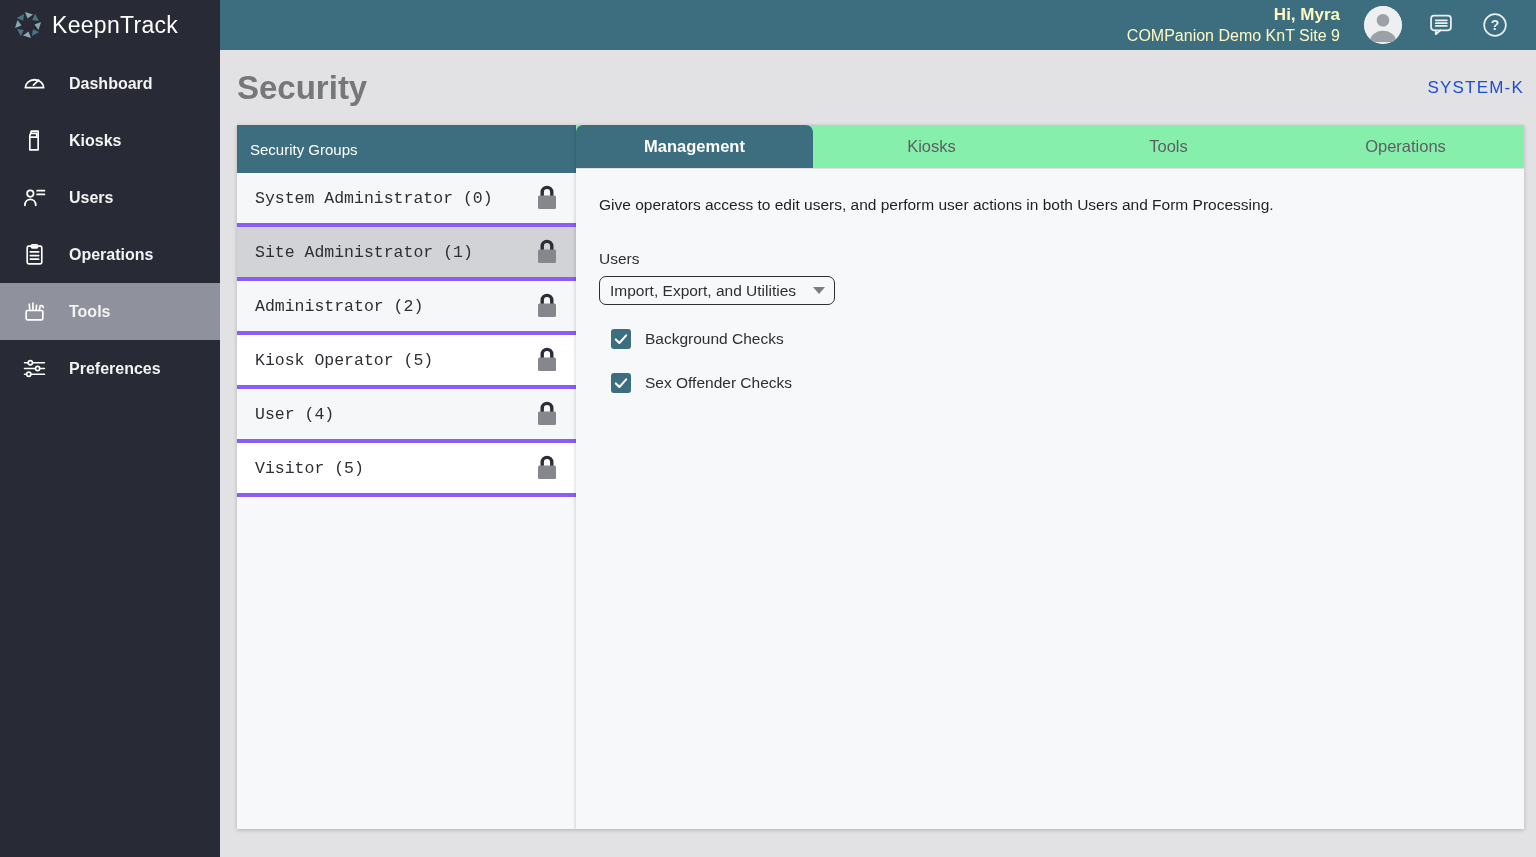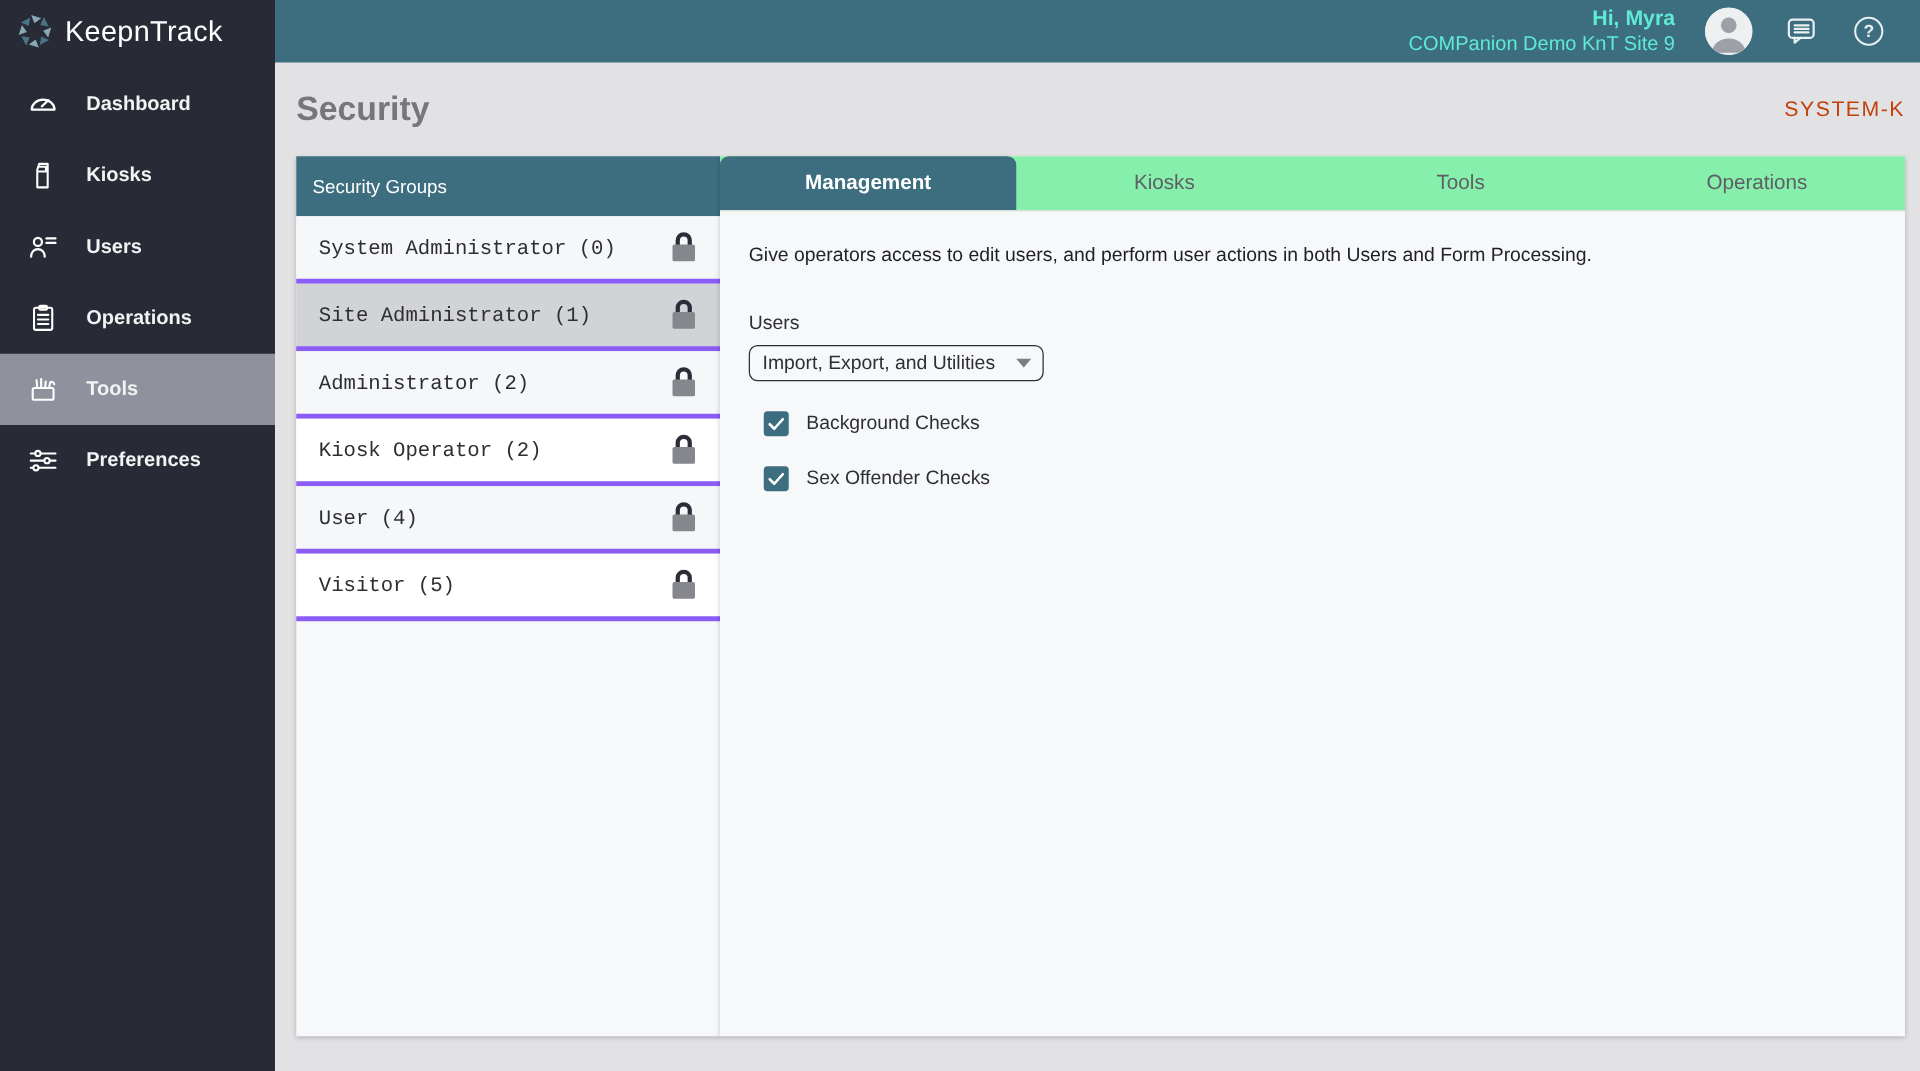--- a/index.html
+++ b/index.html
@@ -18,32 +18,32 @@
   .nav { padding-top:5px; }
   .nav-item { height:57px; display:flex; align-items:center; gap:22px; padding-left:21px;
               color:#f3f3f4; font-size:16px; font-weight:bold; cursor:pointer; }
   .nav-item.active { background:#8f929c; }
   .nav-icon { width:26px; height:26px; display:flex; align-items:center; justify-content:center; }
 
   
   .main { flex:1; display:flex; flex-direction:column; }
   .topbar { height:50px; background:#3d6e7f; display:flex; align-items:center;
             justify-content:flex-end; padding-right:26px; gap:24px; }
-  .user-text { text-align:right; color:#5eead4; line-height:1.3; }
+  .user-text { text-align:right; color:#fef9c3; line-height:1.3; }
   .greeting { font-weight:bold; font-size:17px; }
   .site-name { font-size:16px; }
   .avatar { width:38px; height:38px; border-radius:50%; overflow:hidden; background:#edeff0;
             flex:0 0 auto; cursor:pointer; }
   .topbar-icon { width:30px; height:30px; display:flex; align-items:center; justify-content:center; cursor:pointer; }
 
   
   .content { flex:1; padding:0 12px 12px 17px; display:flex; flex-direction:column; }
   .page-head { height:75px; display:flex; align-items:center; justify-content:space-between; }
-  .page-title { font-size:27px; font-weight:bold; color:#76777a; }
-  .system-badge { font-size:17px; color:#c2410c; letter-spacing:1.2px; }
+  .page-title { font-size:33px; font-weight:bold; color:#76777a; }
+  .system-badge { font-size:17px; color:#1d4ed8; letter-spacing:1.2px; }
 
   .panels { display:flex; height:704px; }
 
   
   .left-panel { width:339px; min-width:339px; background:#f7f8fa;
                 box-shadow:0 1px 4px rgba(0,0,0,.22); display:flex; flex-direction:column; }
   .left-header { height:48px; background:#3d6e7f; color:#fff; font-size:15px;
                  display:flex; align-items:center; padding-left:13px; }
   .group-row { height:54px; min-height:54px; display:flex; align-items:center; justify-content:space-between;
                padding:0 18px; font-size:16.5px; color:#2e2f33; background:#fff;
@@ -232,21 +232,21 @@
         <div class="group-row alt">
           <span>Administrator (2)</span>
           <span class="lock">
             <svg width="22" height="27" viewBox="0 0 22 27">
                 <path d="M6.2 11 V7.2 a4.8 4.8 0 0 1 9.6 0 V11" fill="none" stroke="#2b2e38" stroke-width="3.4"></path>
                 <rect x="2" y="10.5" width="18" height="13.5" rx="1.5" fill="#85878d"></rect>
               </svg>
           </span>
         </div>
         <div class="group-row">
-          <span>Kiosk Operator (2)</span>
+          <span>Kiosk Operator (5)</span>
           <span class="lock">
             <svg width="22" height="27" viewBox="0 0 22 27">
                 <path d="M6.2 11 V7.2 a4.8 4.8 0 0 1 9.6 0 V11" fill="none" stroke="#2b2e38" stroke-width="3.4"></path>
                 <rect x="2" y="10.5" width="18" height="13.5" rx="1.5" fill="#85878d"></rect>
               </svg>
           </span>
         </div>
         <div class="group-row alt">
           <span>User (4)</span>
           <span class="lock">

